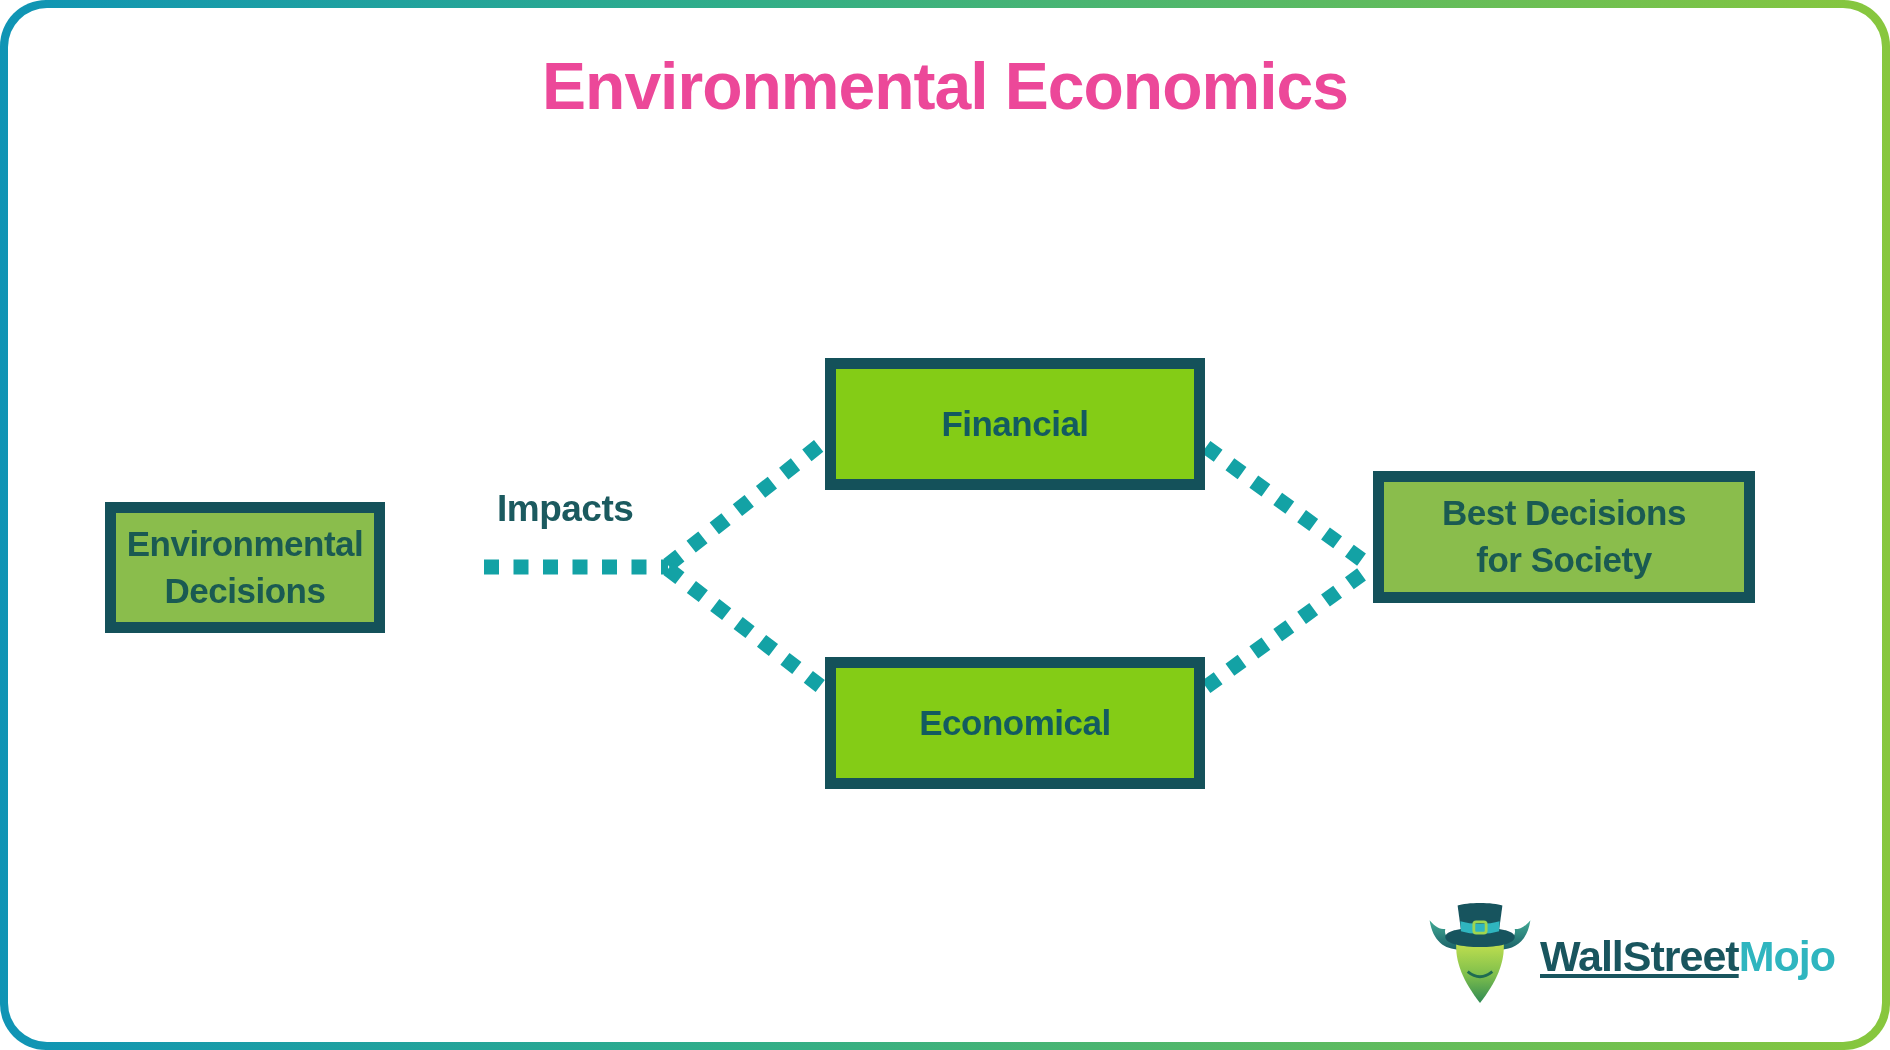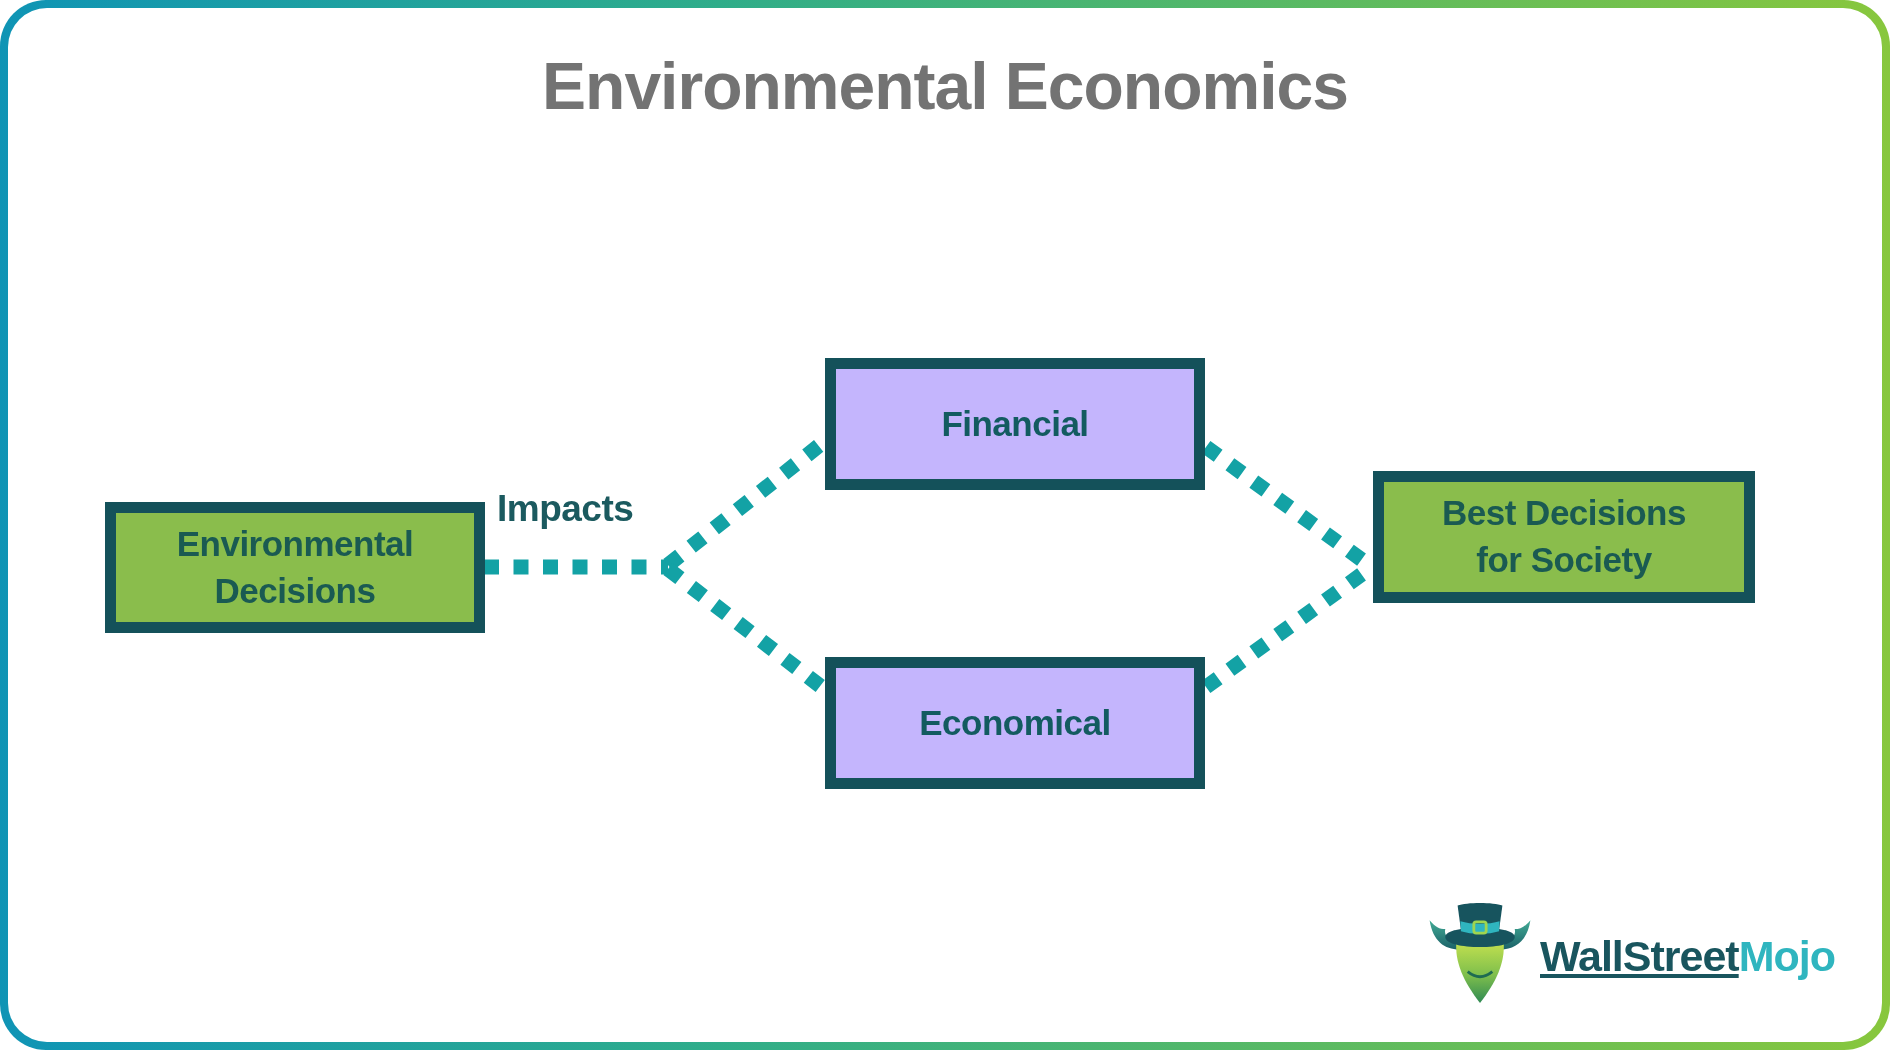--- a/index.html
+++ b/index.html
@@ -28,21 +28,21 @@
     position: absolute;
     top: 48px;
     left: 0;
     width: 100%;
     box-sizing: border-box;
     margin: 0;
     text-align: center;
     font-size: 66px;
     font-weight: bold;
     letter-spacing: -1px;
-    color: #737373;
+    color: #ec4899;
   }
   .connectors {
     position: absolute;
     inset: 0;
     width: 1890px;
     height: 1050px;
     pointer-events: none;
   }
   .node {
     position: absolute;
@@ -51,22 +51,22 @@
     display: flex;
     align-items: center;
     justify-content: center;
     text-align: center;
     font-weight: bold;
     font-size: 35px;
     line-height: 1.33;
     letter-spacing: -0.5px;
   }
   .node.green { background: #8ABD4C; color: #1A5A52; }
-  .node.teal  { background: #c4b5fd; color: #135B60; }
-  .node-env        { left: 105px;  top: 502px; width: 380px; height: 131px; }
+  .node.teal  { background: #84cc16; color: #135B60; }
+  .node-env        { left: 105px;  top: 502px; width: 280px; height: 131px; }
   .node-financial  { left: 825px;  top: 358px; width: 380px; height: 132px; }
   .node-economical { left: 825px;  top: 657px; width: 380px; height: 132px; }
   .node-best       { left: 1373px; top: 471px; width: 382px; height: 132px; }
   .edge-label {
     position: absolute;
     left: 497px;
     top: 488px;
     font-size: 37px;
     font-weight: bold;
     letter-spacing: -0.5px;

